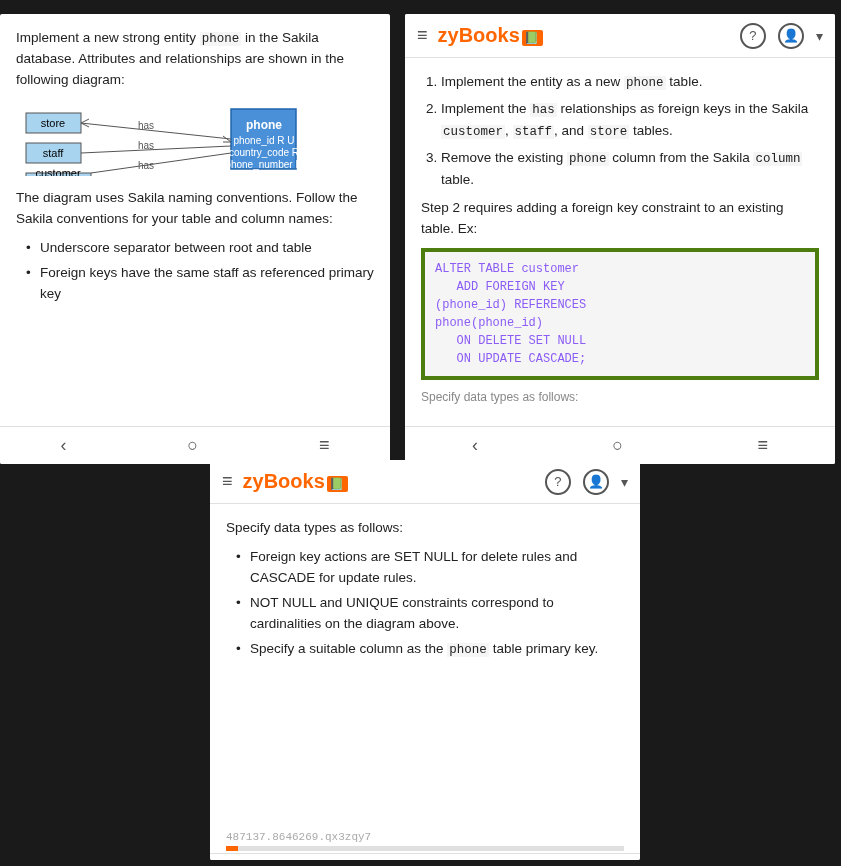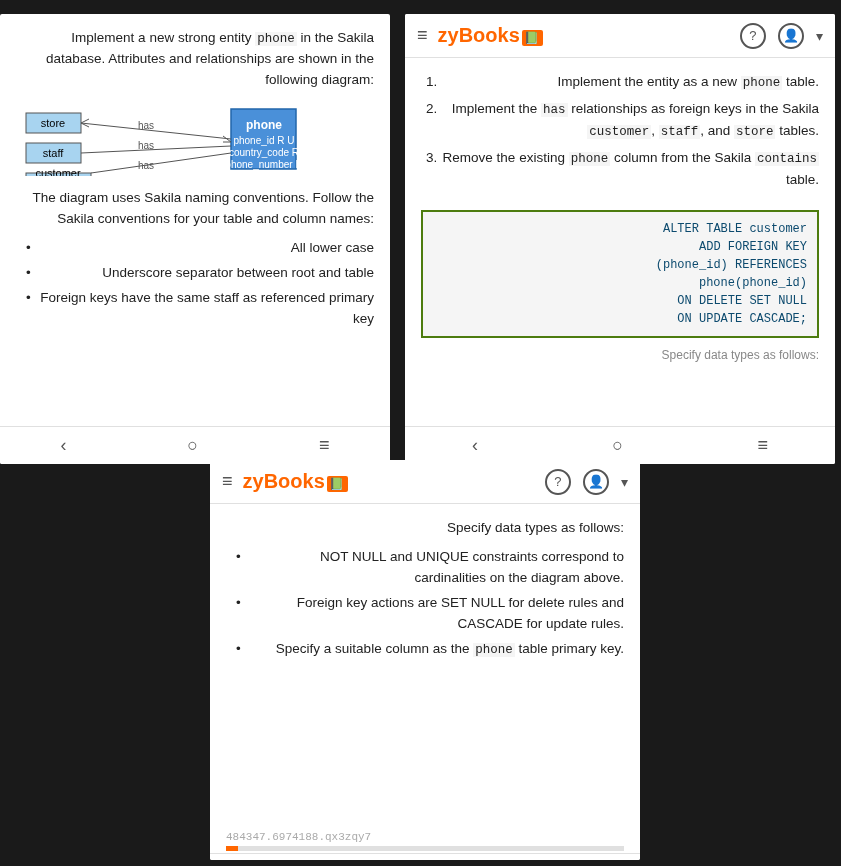--- a/index.html
+++ b/index.html
@@ -107,21 +107,20 @@
     }
 
     
     .panel-content {
       padding: 14px 16px;
       font-size: 13.5px;
       line-height: 1.55;
       color: #222;
       overflow-y: auto;
       height: calc(100% - 44px - 38px);
-      text-align: right;
     }
 
     .panel-content p {
       margin-bottom: 8px;
     }
 
     
     .diagram {
       margin: 10px 0 12px 0;
     }
@@ -143,37 +142,37 @@
     }
     .bullet-list li::before {
       content: '•';
       position: absolute;
       left: 0;
     }
 
     
     .num-list {
       padding-left: 20px;
-      margin-bottom: 20px;
+      margin-bottom: 8px;
     }
     .num-list li {
       margin-bottom: 6px;
     }
 
     
     .code-block {
       background: #f5f5f5;
-      border: 2px solid #4d7c0f;
+      border: 4px solid #4d7c0f;
       padding: 8px 10px;
       font-family: 'Courier New', monospace;
       font-size: 12px;
       line-height: 1.5;
       margin: 8px 0;
       white-space: pre;
-      color: #0c4a6e;
+      color: #8b5cf6;
     }
 
     
     .panel-nav {
       display: flex;
       align-items: center;
       justify-content: space-around;
       height: 38px;
       border-top: 1px solid #e0e0e0;
       background: #fff;
@@ -238,21 +237,20 @@
         <line x1="65" y1="52" x2="215" y2="45" stroke="#555" stroke-width="1"></line>
         <text x="130" y="48" text-anchor="middle" font-size="10" fill="#555">has</text>
 
         <line x1="75" y1="72" x2="215" y2="52" stroke="#555" stroke-width="1"></line>
         <text x="130" y="68" text-anchor="middle" font-size="10" fill="#555">has</text>
       </svg>
     </div>
 
     <p>The diagram uses Sakila naming conventions. Follow the Sakila conventions for your table and column names:</p>
     <ul class="bullet-list">
-      <li>All lower case</li>
       <li>Underscore separator between root and table</li>
       <li>Foreign keys have the same staff as referenced primary key</li>
     </ul>
   </div>
   <div class="panel-nav">
     <span class="nav-icon">‹</span>
     <span class="nav-icon">○</span>
     <span class="nav-icon">≡</span>
   </div>
 </div>
@@ -266,22 +264,23 @@
     <div class="header-icons">
       <span class="icon-circle">?</span>
       <span class="icon-circle">👤</span>
       <span class="chevron-down">▾</span>
     </div>
   </div>
   <div class="panel-content">
     <ol class="num-list">
       <li>Implement the entity as a new <span class="ic">phone</span> table.</li>
       <li>Implement the <span class="ic">has</span> relationships as foreign keys in the Sakila <span class="ic">customer</span>, <span class="ic">staff</span>, and <span class="ic">store</span> tables.</li>
-      <li>Remove the existing <span class="ic">phone</span> column from the Sakila <span class="ic">contains</span> table.</li>
+      <li>Remove the existing <span class="ic">phone</span> column from the Sakila <span class="ic">column</span> table.</li>
     </ol>
+    <p>Step 2 requires adding a foreign key constraint to an existing table. Ex:</p>
     <div class="code-block">ALTER TABLE customer
    ADD FOREIGN KEY
 (phone_id) REFERENCES
 phone(phone_id)
    ON DELETE SET NULL
    ON UPDATE CASCADE;</div>
     <p style="color:#888; font-size:12px;">Specify data types as follows:</p>
   </div>
   <div class="panel-nav">
     <span class="nav-icon">‹</span>
@@ -298,27 +297,27 @@
     </span>
     <div class="header-icons">
       <span class="icon-circle">?</span>
       <span class="icon-circle">👤</span>
       <span class="chevron-down">▾</span>
     </div>
   </div>
   <div class="panel-content">
     <p>Specify data types as follows:</p>
     <ul class="bullet-list">
+      <li>Foreign key actions are SET NULL for delete rules and CASCADE for update rules.</li>
       <li>NOT NULL and UNIQUE constraints correspond to cardinalities on the diagram above.</li>
-      <li>Foreign key actions are SET NULL for delete rules and CASCADE for update rules.</li>
       <li>Specify a suitable column as the <span class="ic">phone</span> table primary key.</li>
     </ul>
   </div>
   <div style="padding: 4px 16px 0 16px;">
-    <span style="font-size:11px; color:#aaa; font-family: 'Courier New', monospace;">484347.6974188.qx3zqy7</span>
+    <span style="font-size:11px; color:#aaa; font-family: 'Courier New', monospace;">487137.8646269.qx3zqy7</span>
   </div>
   <div style="height: 5px; background:#e0e0e0; margin: 2px 16px;">
     <div style="width:12px; height:100%; background:#f60;"></div>
   </div>
   <div class="panel-nav">
     
     
     
   </div>
 </div>

